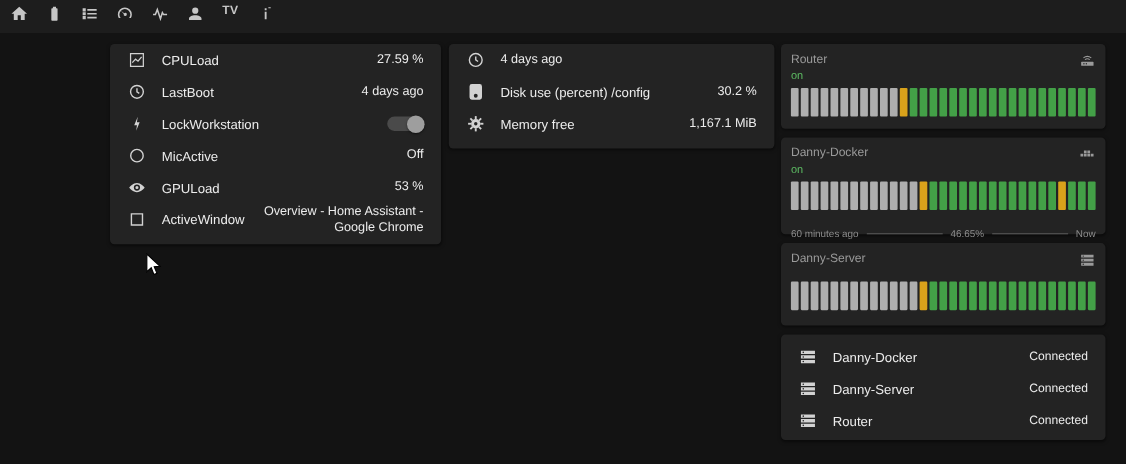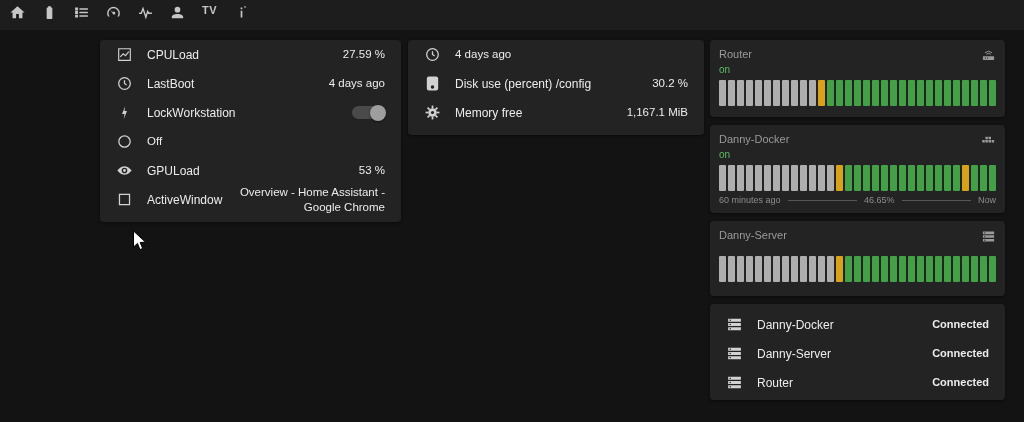--- a/index.html
+++ b/index.html
@@ -32,26 +32,26 @@
   #g-docker{top:125px;height:88px;}
   #g-server{top:221px;height:75px;}
   .ghead{display:flex;justify-content:space-between;align-items:flex-start;}
   .gtitle{font-size:11px;color:#9a9a9a;}
   .gicon{color:#9a9a9a;display:flex;}
   .gicon svg{width:15px;height:15px;fill:currentColor;}
   .gstate{font-size:10px;color:#5dbb63;margin-top:1px;}
   .bars{display:flex;gap:2px;height:26px;margin-top:5px;align-items:stretch;}
   #g-server .bars{margin-top:12px;}
   .bar{flex:1;border-radius:1px;}
-  .gfooter{display:flex;align-items:center;gap:7px;margin-top:4px;font-size:9px;color:#8d8d8d;}
+  .gfooter{display:flex;align-items:center;gap:7px;margin-top:16px;font-size:9px;color:#8d8d8d;}
   .fline{flex:1;border-top:1px solid #575757;height:0;}
   
   #card-conn{left:710px;top:304px;width:295px;height:96px;padding-top:6px;}
   #card-conn .rlabel{font-size:12px;}
-  #card-conn .rvalue{font-size:11px;font-weight:bold;}
+  #card-conn .rvalue{font-size:11px;}
   
   .cursor{position:absolute;left:132px;top:230px;z-index:9;pointer-events:none;}
 </style>
 </head>
 <body>
 
 <div class="screen">
 
   <header class="topbar">
       <div class="tb-icon">
@@ -127,20 +127,21 @@
           <span class="toggle">
             <span class="knob"></span>
           </span>
         </div>
         <div class="row">
           <span class="ricon">
             <svg viewBox="0 0 24 24">
               <circle cx="12" cy="12" r="8" fill="none" stroke="currentColor" stroke-width="1.8"></circle>
             </svg>
           </span>
+          <span class="rlabel">MicActive</span>
           <span class="rvalue">Off</span>
         </div>
         <div class="row">
           <span class="ricon">
             <svg viewBox="0 0 24 24">
               <path fill-rule="evenodd" d="M12 6C7 6 3 10.5 2 12c1 1.5 5 6 10 6s9-4.5 10-6c-1-1.5-5-6-10-6zm0 10a4 4 0 1 1 0-8 4 4 0 0 1 0 8zm0-2a2 2 0 1 0 0-4 2 2 0 0 0 0 4z"></path>
             </svg>
           </span>
           <span class="rlabel">GPULoad</span>
           <span class="rvalue">53 %</span>

